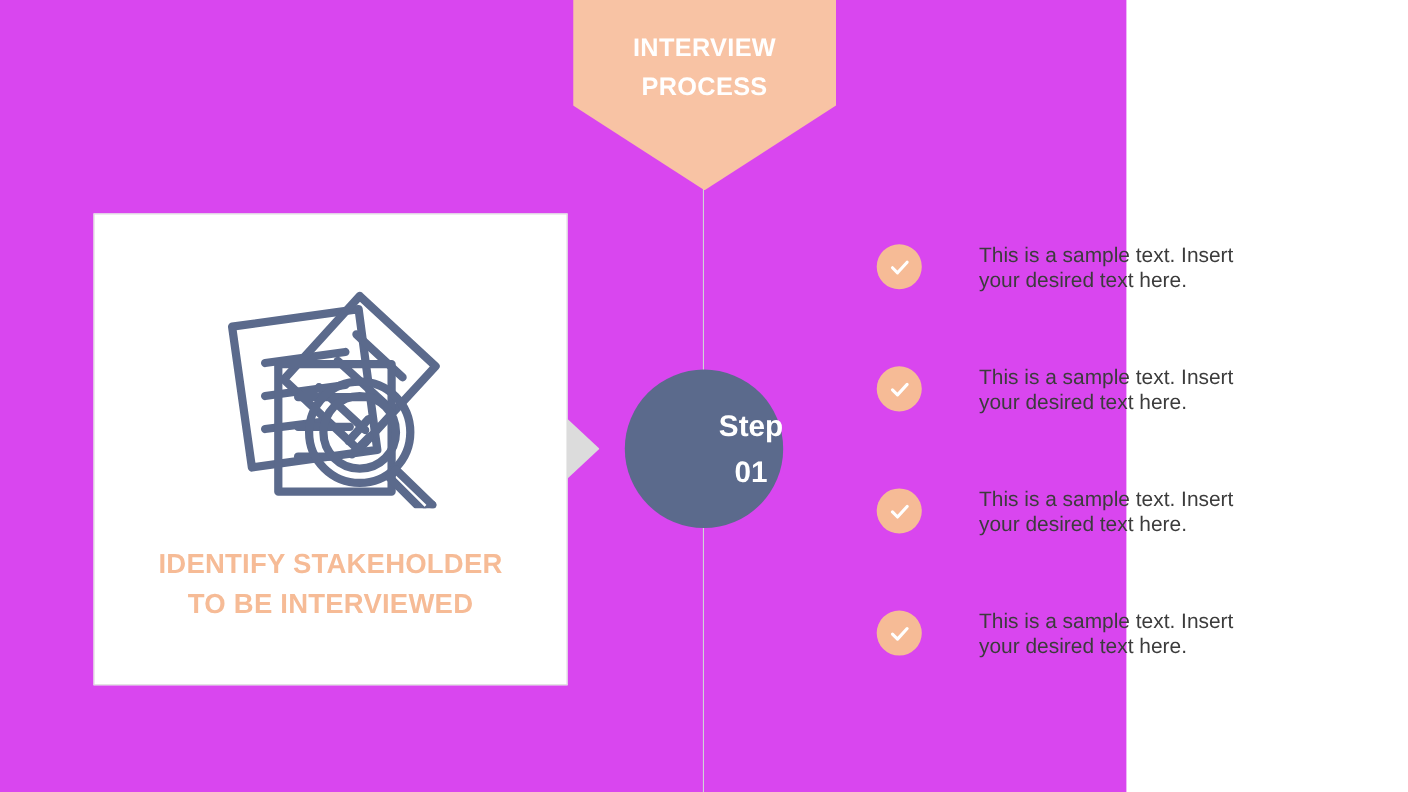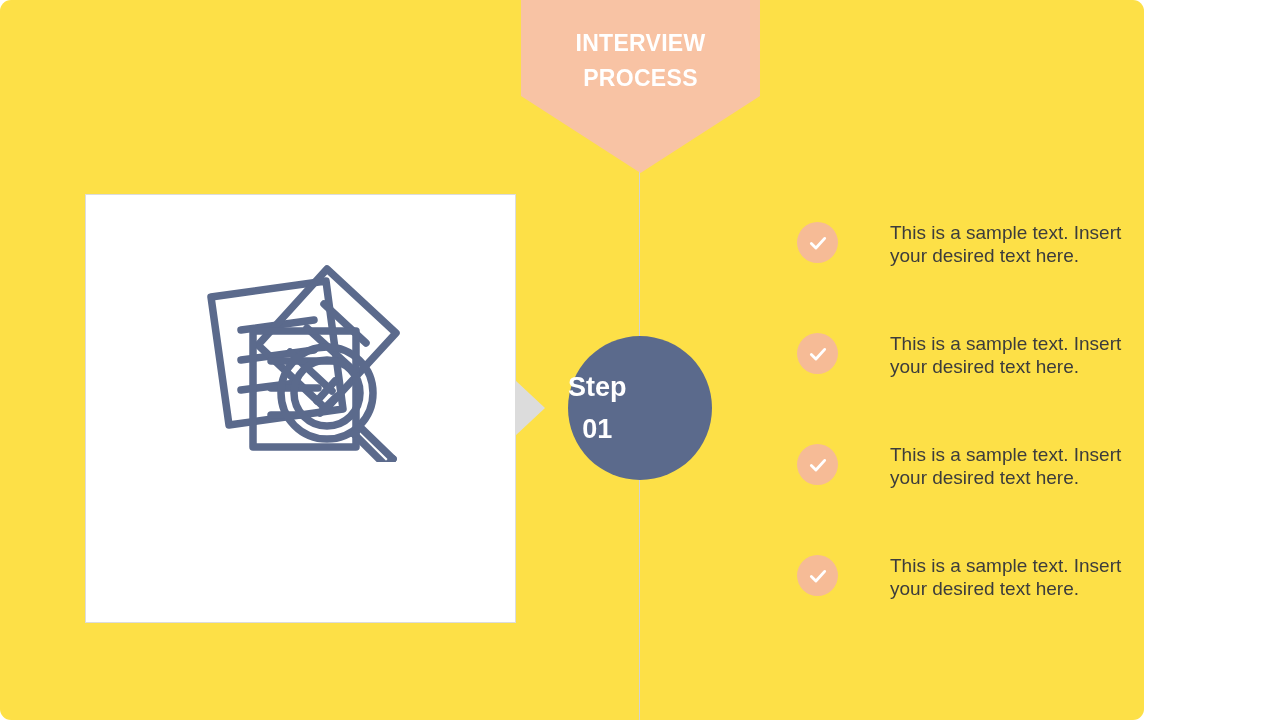--- a/index.html
+++ b/index.html
@@ -8,24 +8,23 @@
   }
   body {
     width: 1280px;
     height: 720px;
     background: #ffffff;
     font-family: "Liberation Sans", sans-serif;
     overflow: hidden;
   }
   .slide {
     position: relative;
-    width: 1144px;
+    width: 1024px;
     height: 720px;
-    background: #fde047;
-    border-radius: 11px;
+    background: #d946ef;
   }
 
   
   .connector-line {
     position: absolute;
     left: 639px;
     top: 168px;
     width: 1px;
     height: 552px;
     background: #d0d2d6;
@@ -103,21 +102,21 @@
   .step-circle {
     position: absolute;
     left: 568px;
     top: 336px;
     width: 144px;
     height: 144px;
     border-radius: 50%;
     background: #5b6a8c;
     display: flex;
     align-items: center;
-    justify-content: flex-start;
+    justify-content: flex-end;
   }
   .step-label {
     color: #ffffff;
     font-size: 27px;
     font-weight: bold;
     line-height: 42px;
     text-align: center;
     white-space: pre-line;
   }
 
@@ -197,20 +196,22 @@
 
         <path d="M121 144 L139 124"></path>
         <path d="M124 156 L140 140"></path>
 
         <path d="M164 170 L197 202"></path>
         <path d="M158 177 L190 209"></path>
         <path d="M164 170 L158 177"></path>
         <path d="M197 202 L190 209"></path>
       </svg>
     </div>
+    <div class="card-title">IDENTIFY STAKEHOLDER
+TO BE INTERVIEWED</div>
   </div>
 
   <div class="arrow"></div>
 
   <div class="step-circle">
     <div class="step-label">Step
 01</div>
   </div>
 
   <div class="bullets">

